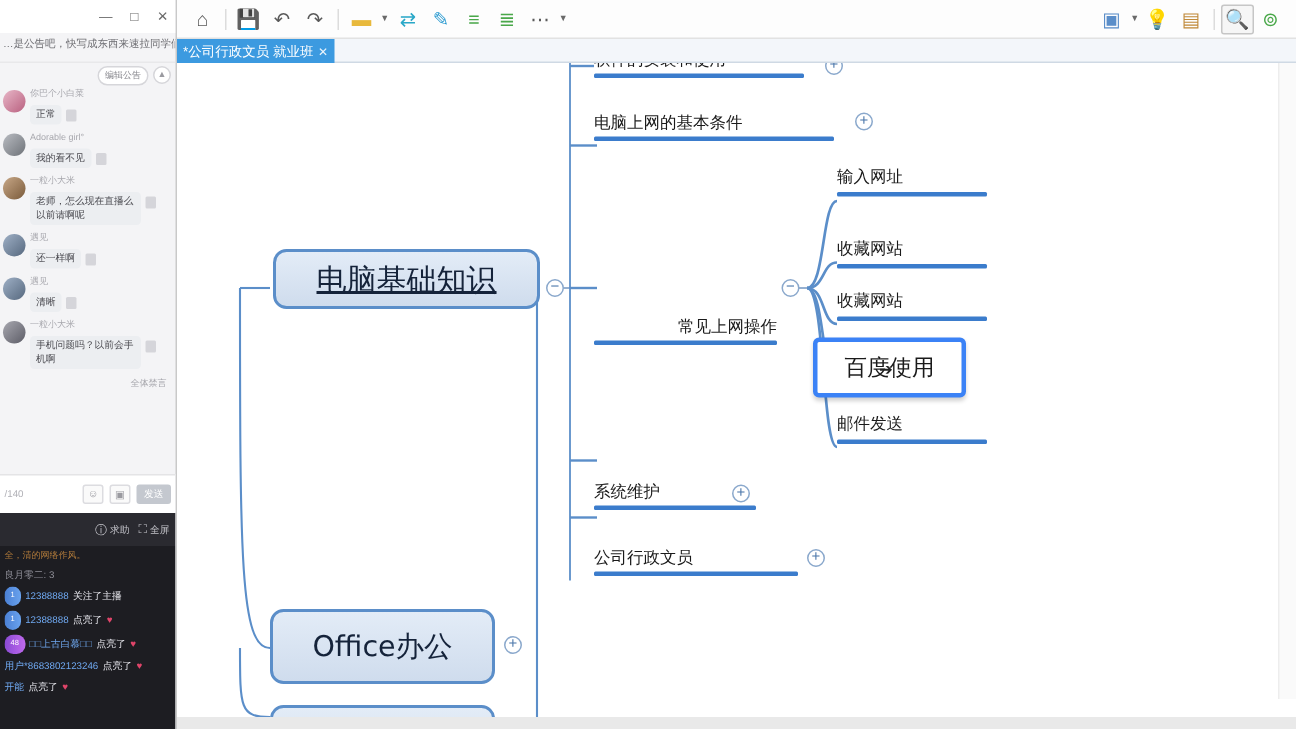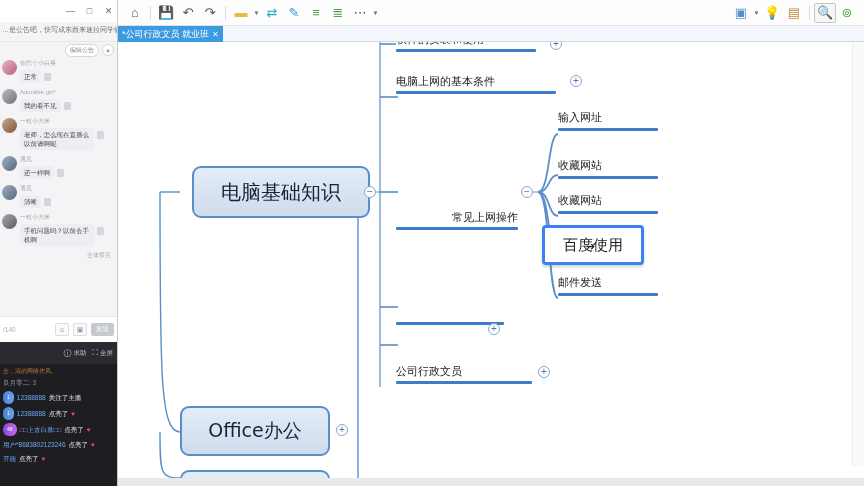--- a/index.html
+++ b/index.html
@@ -378,20 +378,21 @@
   </div>
   <div class="expander" style="left:452px; top:33px;">+</div>
 
   <div class="node" style="left:278px; top:168px;text-align:right;">
     <div class="tnode">常见上网操作</div>
     <div class="ul" style="width:122px;margin-top:2px;"></div>
   </div>
   <div class="expander" style="left:403px; top:144px;">−</div>
 
   <div class="node" style="left:278px; top:278px;">
+    <div class="tnode">系统维护</div>
     <div class="ul" style="width:108px;margin-top:2px;"></div>
   </div>
   <div class="expander" style="left:370px; top:281px;">+</div>
 
   <div class="node" style="left:278px; top:322px;">
     <div class="tnode">公司行政文员</div>
     <div class="ul" style="width:136px;margin-top:2px;"></div>
   </div>
   <div class="expander" style="left:420px; top:324px;">+</div>
 
@@ -412,21 +413,21 @@
 
   <div class="selnode" style="left:424px; top:183px; width:102px; height:40px;">
     <span>百度使用</span>
   </div>
 
   <div class="node" style="left:440px; top:233px;">
     <div class="tnode">邮件发送</div>
     <div class="ul" style="width:100px;margin-top:3px;"></div>
   </div>
 
-  <div class="rnode" style="left:74px; top:124px; width:178px; height:52px;">
+  <div class="rnode" style="left:64px; top:124px; width:178px; height:40px;text-decoration:underline;">
     <span>电脑基础知识</span>
   </div>
   <div class="expander" style="left:246px; top:144px;">−</div>
 
   <div class="rnode" style="left:62px; top:364px; width:150px; height:50px; font-size:19px;">
     <span>Office办公</span>
   </div>
   <div class="expander" style="left:218px; top:382px;">+</div>
 
   <div class="rnode" style="left:62px; top:428px; width:150px; height:50px;"></div>

